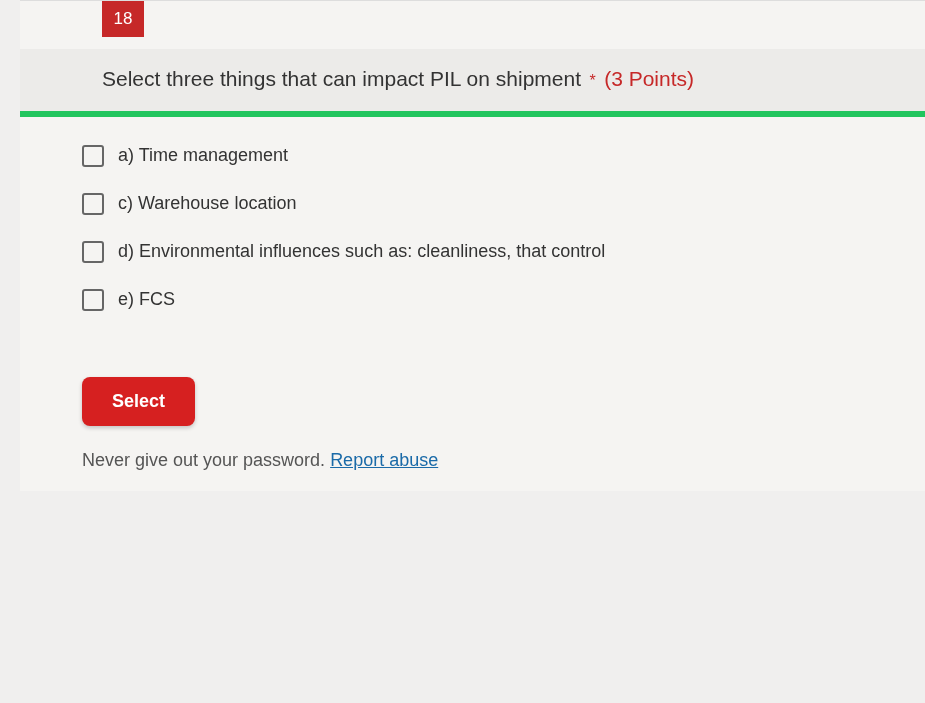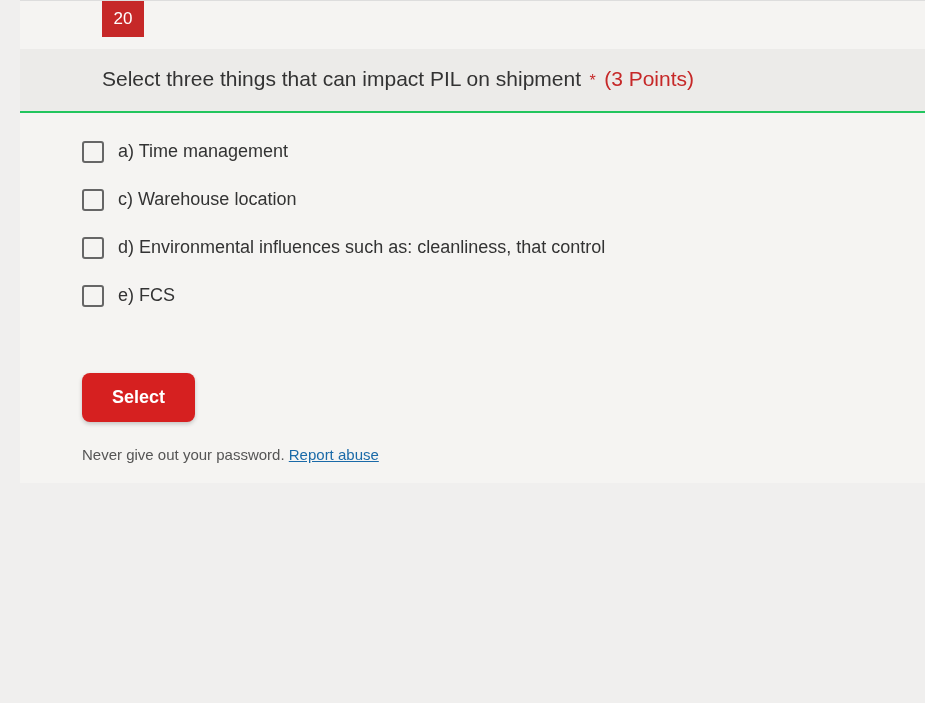--- a/index.html
+++ b/index.html
@@ -33,21 +33,21 @@
       height: 36px;
       display: flex;
       align-items: center;
       justify-content: center;
       font-size: 17px;
       font-weight: 400;
       margin-left: 82px;
     }
     .question-title-row {
       padding: 18px 30px 20px 82px;
-      border-bottom: 2px solid #22c55e;
+      border-bottom: 6px solid #22c55e;
       background: #ecebe9;
     }
     .question-title {
       font-size: 21px;
       color: #333;
       font-weight: 400;
     }
     .required {
       color: #c62828;
       margin: 0 4px;
@@ -87,35 +87,35 @@
       border: none;
       border-radius: 8px;
       padding: 14px 30px;
       font-size: 18px;
       font-weight: 600;
       cursor: pointer;
       box-shadow: 0 2px 4px rgba(0,0,0,0.2);
     }
     .footer-text {
       padding: 24px 0 0 62px;
-      font-size: 15px;
+      font-size: 18px;
       color: #555;
     }
     .report-link {
       color: #1a6aa8;
       text-decoration: underline;
       cursor: pointer;
     }
   </style>
 </head>
 <body>
 
 <div class="question-card">
   <div class="question-header">
-    <div class="question-number">20</div>
+    <div class="question-number">18</div>
   </div>
   <div class="question-title-row">
     <span class="question-title">Select three things that can impact PIL on shipment</span>
     <span class="required">*</span>
     <span class="points">(3 Points)</span>
   </div>
 
   <div class="options">
     <div class="option-row">
       <div class="checkbox"></div>

